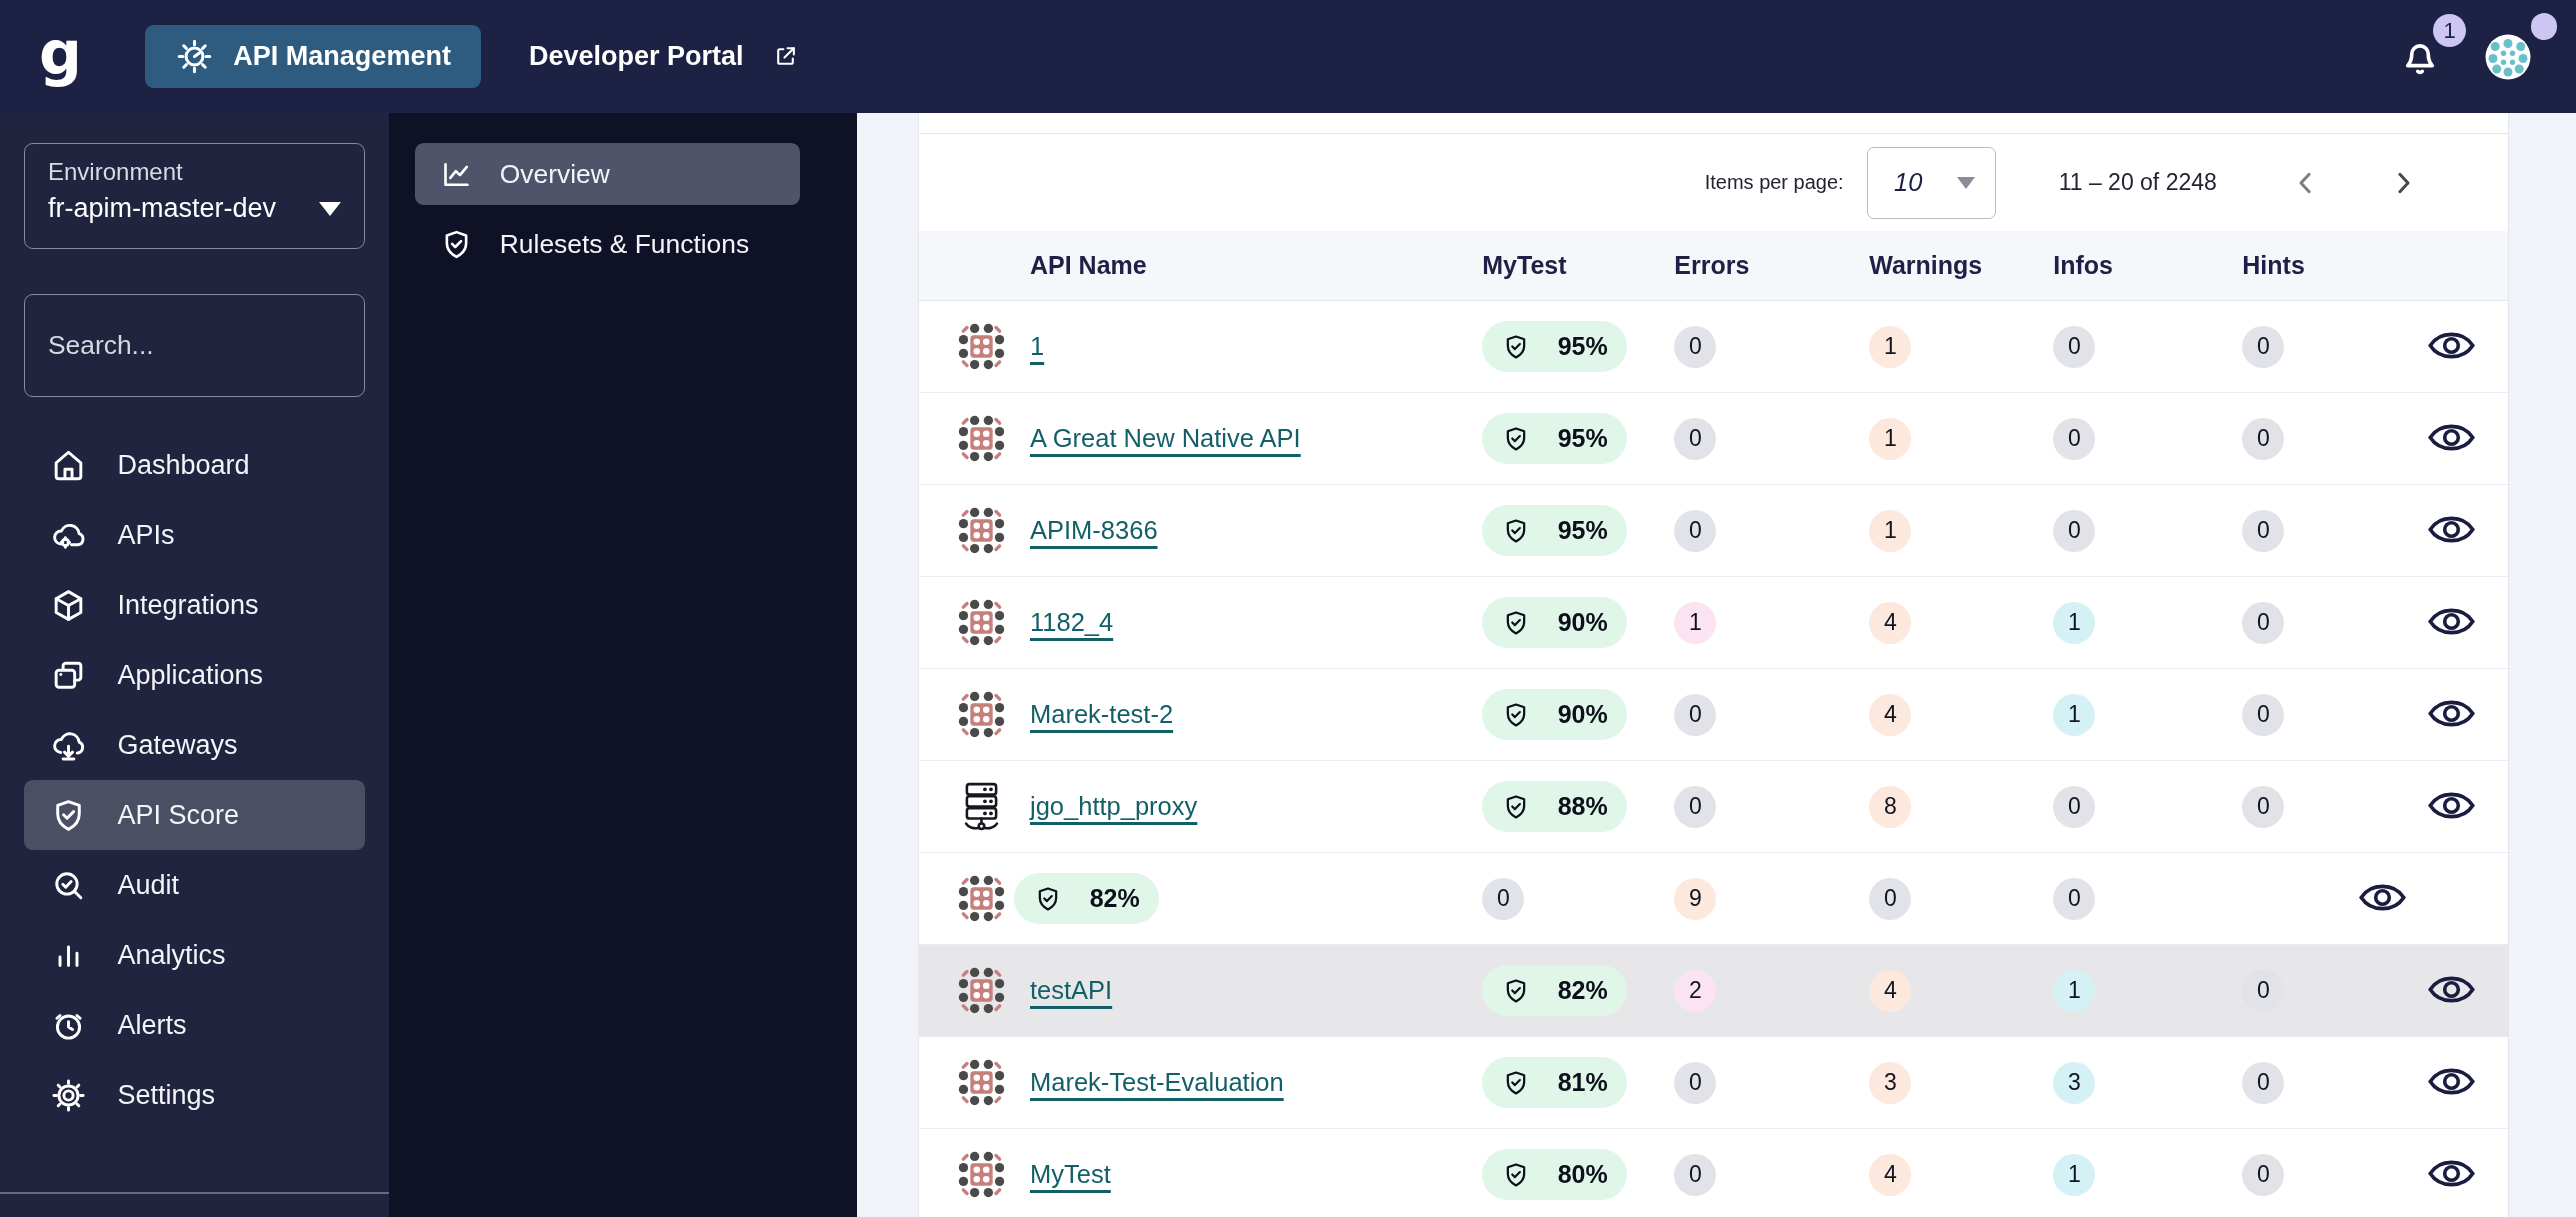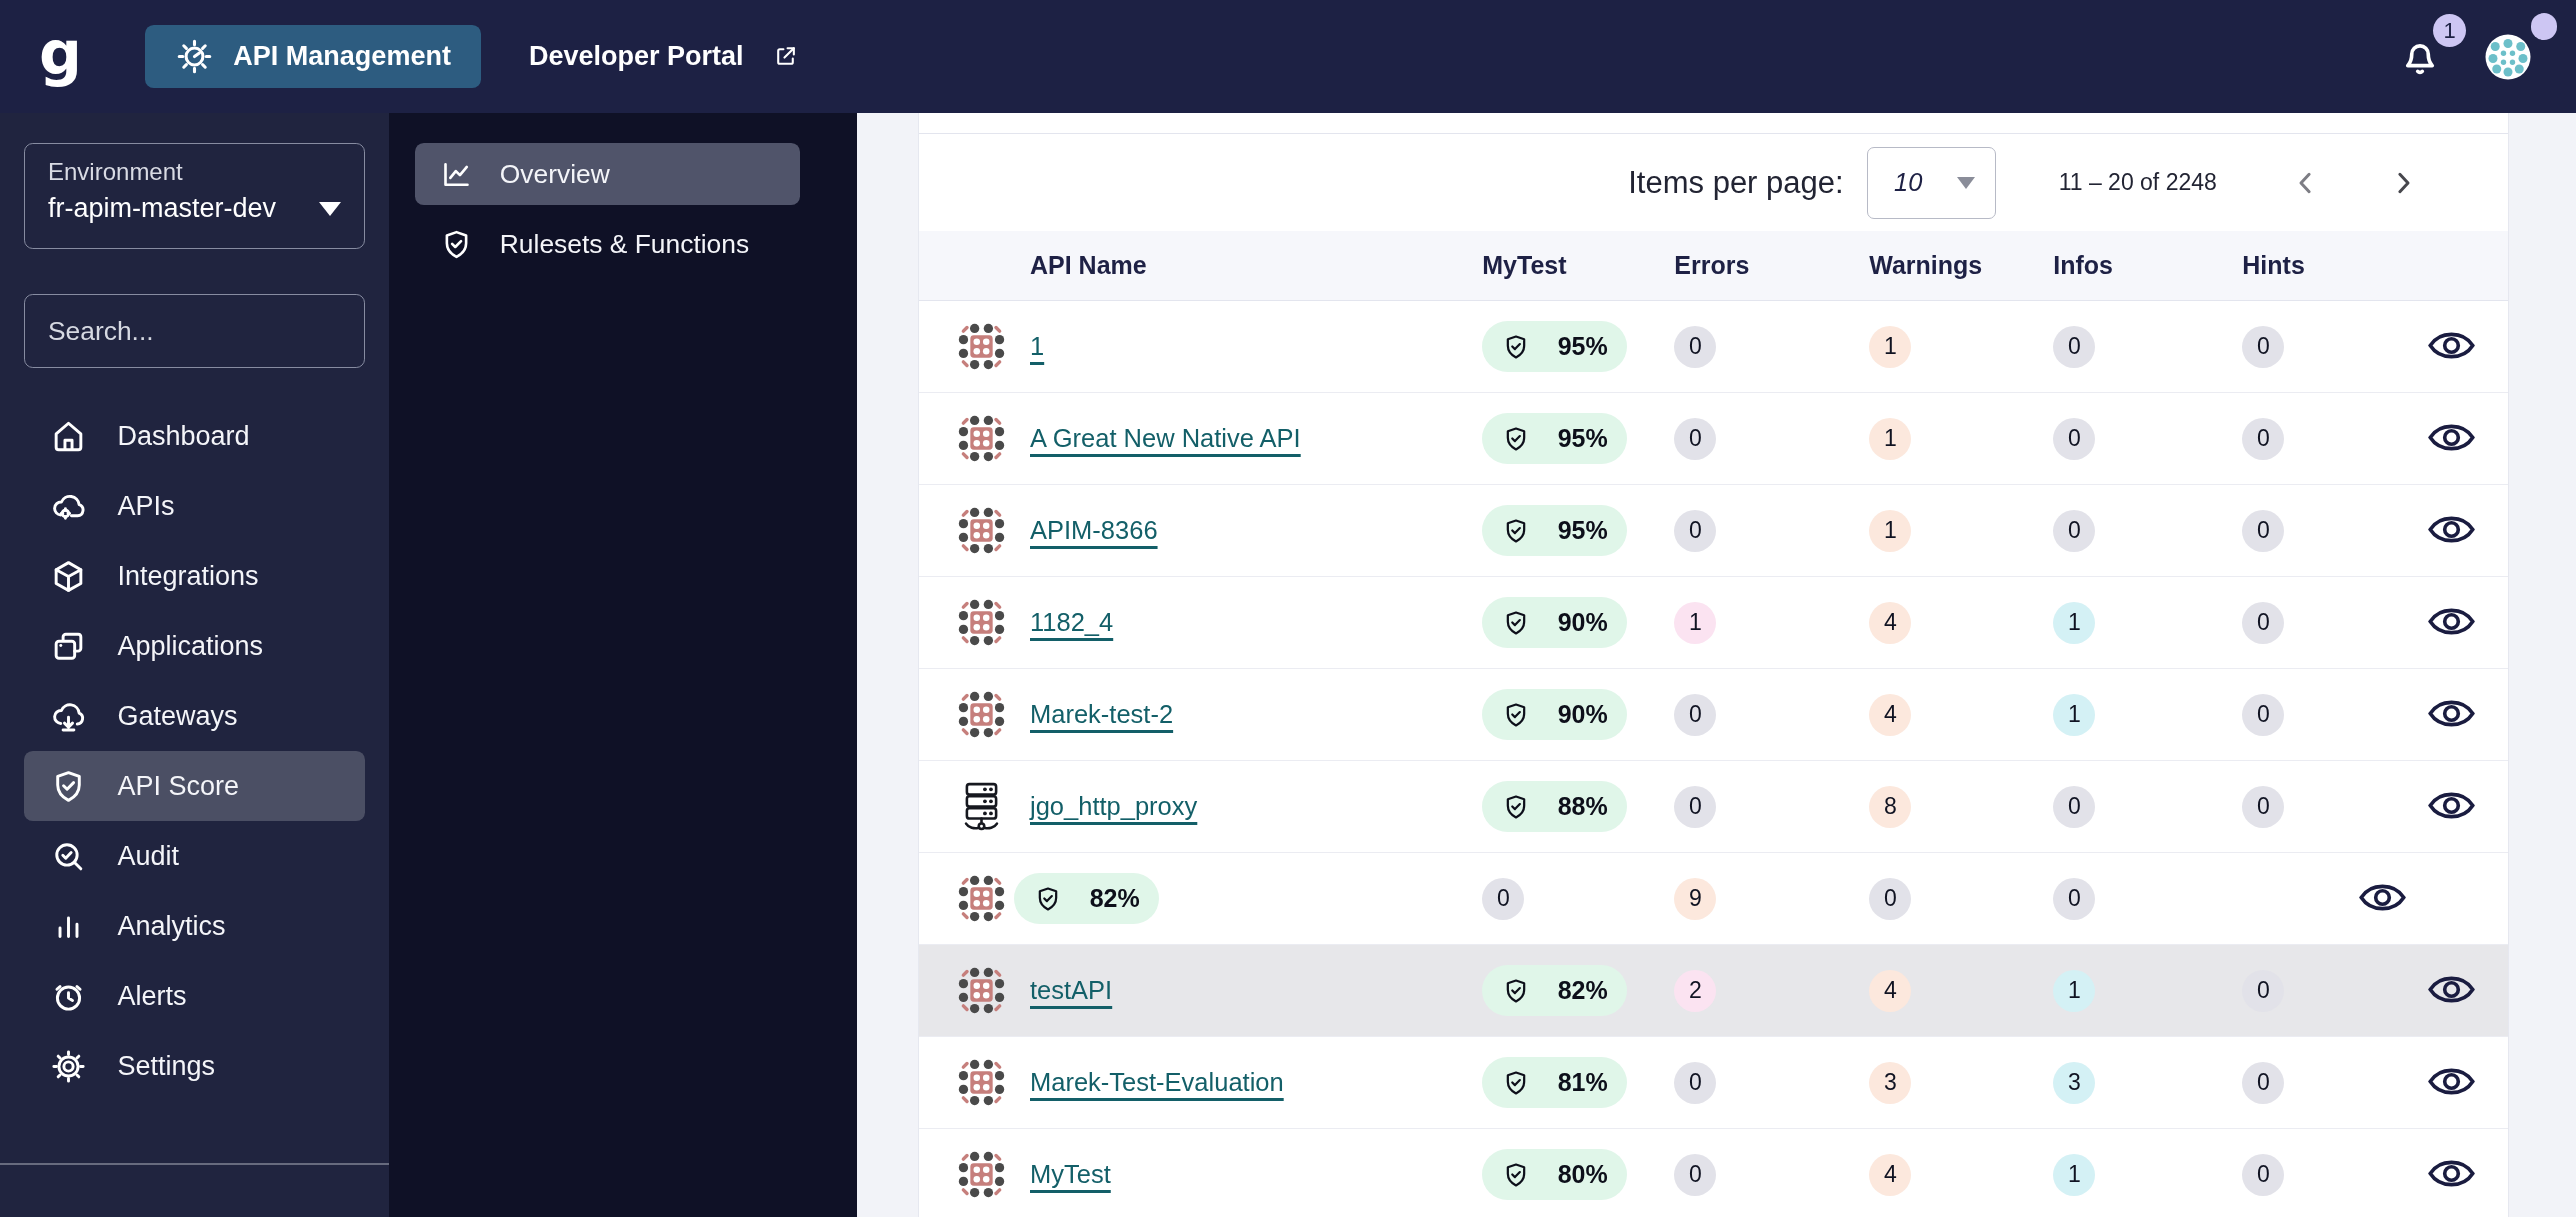--- a/index.html
+++ b/index.html
@@ -27,21 +27,21 @@
   .avatar-wrap > svg { width:48px; height:48px; display:block; }
   .avatar-status { position:absolute; top:-19.4px; right:-25px; width:26.4px; height:26.4px; border-radius:50%; background:#cdc6f3; }
 
   
   .sidebar { background:#20243f; display:flex; flex-direction:column; overflow:hidden; }
   .env-box { margin:30px 24px 0; height:106px; border:1.8px solid #878ca1; border-radius:8.8px; padding:14px 23px 0; cursor:pointer; }
   .env-label { font-size:24px; color:#d9dbe4; }
   .env-row { display:flex; align-items:center; justify-content:space-between; margin-top:7px; }
   .env-value { color:#fff; font-size:27px; font-weight:400; }
   .caret-down { width:0; height:0; border-left:11.5px solid transparent; border-right:11.5px solid transparent; border-top:14px solid #fff; }
-  .search-box { margin:45px 24px 0; height:74px; border:1.8px solid #878ca1; border-radius:8.8px;
+  .search-box { margin:45px 24px 0; height:103px; border:1.8px solid #878ca1; border-radius:8.8px;
                 display:flex; align-items:center; padding:0 23px; }
   .search-box input { flex:1; background:transparent; border:none; outline:none; color:#e8eaf0; font-size:26.4px; font-family:"Liberation Sans", sans-serif; }
   .search-box input::placeholder { color:#d6d9e2; opacity:1; }
   .search-box .icon svg { width:37px; height:37px; display:block; }
   .nav { margin-top:33px; padding:0 24px; }
   .nav-item { height:70px; border-radius:8.8px; display:flex; align-items:center; gap:30px; padding:0 26.4px; cursor:pointer; }
   .nav-item.selected { background:#4b4f64; }
   .nav-item .icon { color:#fff; }
   .nav-item .icon svg { width:37px; height:37px; display:block; }
   .nav-label { color:#f4f5f9; font-size:27px; font-weight:500; white-space:nowrap; }
@@ -54,21 +54,21 @@
   .subnav-item .icon { color:#fff; }
   .subnav-item .icon svg { width:33px; height:33px; display:block; }
   .subnav-label { color:#f4f5f9; font-size:26.4px; font-weight:500; white-space:nowrap; }
 
   
   .main { background:#f2f3f8; padding:0 67px 0 61px; overflow:hidden; }
   .card { background:#fff; height:100%; border-left:0.9px solid #e6e8f0; border-right:0.9px solid #e6e8f0; }
   .card-top-strip { height:21px; border-bottom:1.8px solid #e3e5ee; }
 
   .paginator { height:97px; display:flex; align-items:center; justify-content:flex-end; padding-right:85px; }
-  .ipp-label { font-size:31px; color:#222433;margin-left:23px; }
+  .ipp-label { font-size:20px; color:#222433;margin-left:23px; }
   .ipp-select { margin-left:23px; width:129px; height:72px; border:1.8px solid #b7bac6; border-radius:7px;
                 display:flex; align-items:center; justify-content:space-between; padding:0 19.4px 0 26.4px; cursor:pointer;font-style:italic; }
   .ipp-value { font-size:25.5px; color:#1e2145; }
   .caret-grey { width:0; height:0; border-left:9.7px solid transparent; border-right:9.7px solid transparent; border-top:12.3px solid #8a8d99; }
   .range-text { margin-left:63px; font-size:23px; color:#222433; }
   .pg-btn { background:none; border:none; cursor:pointer; padding:5.3px; }
   .pg-prev { margin-left:69px; color:#7d7d84; }
   .pg-next { margin-left:56px; color:#47474d; }
   .pg-btn svg { width:30px; height:30px; display:block; }
 

